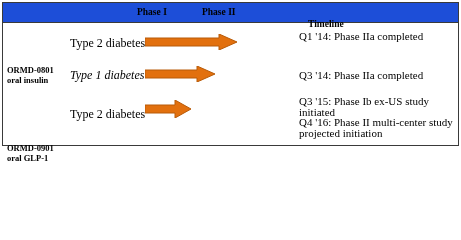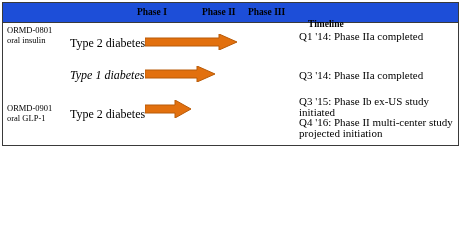--- a/index.html
+++ b/index.html
@@ -57,24 +57,25 @@
     left: 0;
     width: 100%;
   }
   .row-1 { top: 20px;  height: 38px; }
   .row-2 { top: 58px;  height: 33px; }
   .row-3 { top: 91px;  height: 52px; }
 
   .product {
     position: absolute;
     left: 4px;
-    font-weight: normal;
+    font-weight: bold;
     font-size: 8.5px;
     line-height: 10px;
     white-space: nowrap;
+    margin-top: 40px;
   }
   .product .line2 { display: block; }
 
   .indication {
     position: absolute;
     left: 67px;
     font-size: 12px;
     line-height: 10px;
     white-space: nowrap;
   }
@@ -111,21 +112,20 @@
   .r3-timeline  { top: 2px; }
 </style>
 </head>
 <body>
 
 <div class="pipeline-table">
 
   <div class="header-row">
     <span class="header-cell hc-phase1">Phase I</span>
     <span class="header-cell hc-phase2">Phase II</span>
-    <span class="header-cell hc-phase3">Phase III</span>
     <span class="header-cell hc-timeline">Timeline</span>
   </div>
 
   <div class="row row-1">
     <div class="product r1-product">
       <span>ORMD-0801</span>
       <span class="line2">oral insulin</span>
     </div>
 
     <span class="indication r1-indication">Type 2 diabetes</span>

